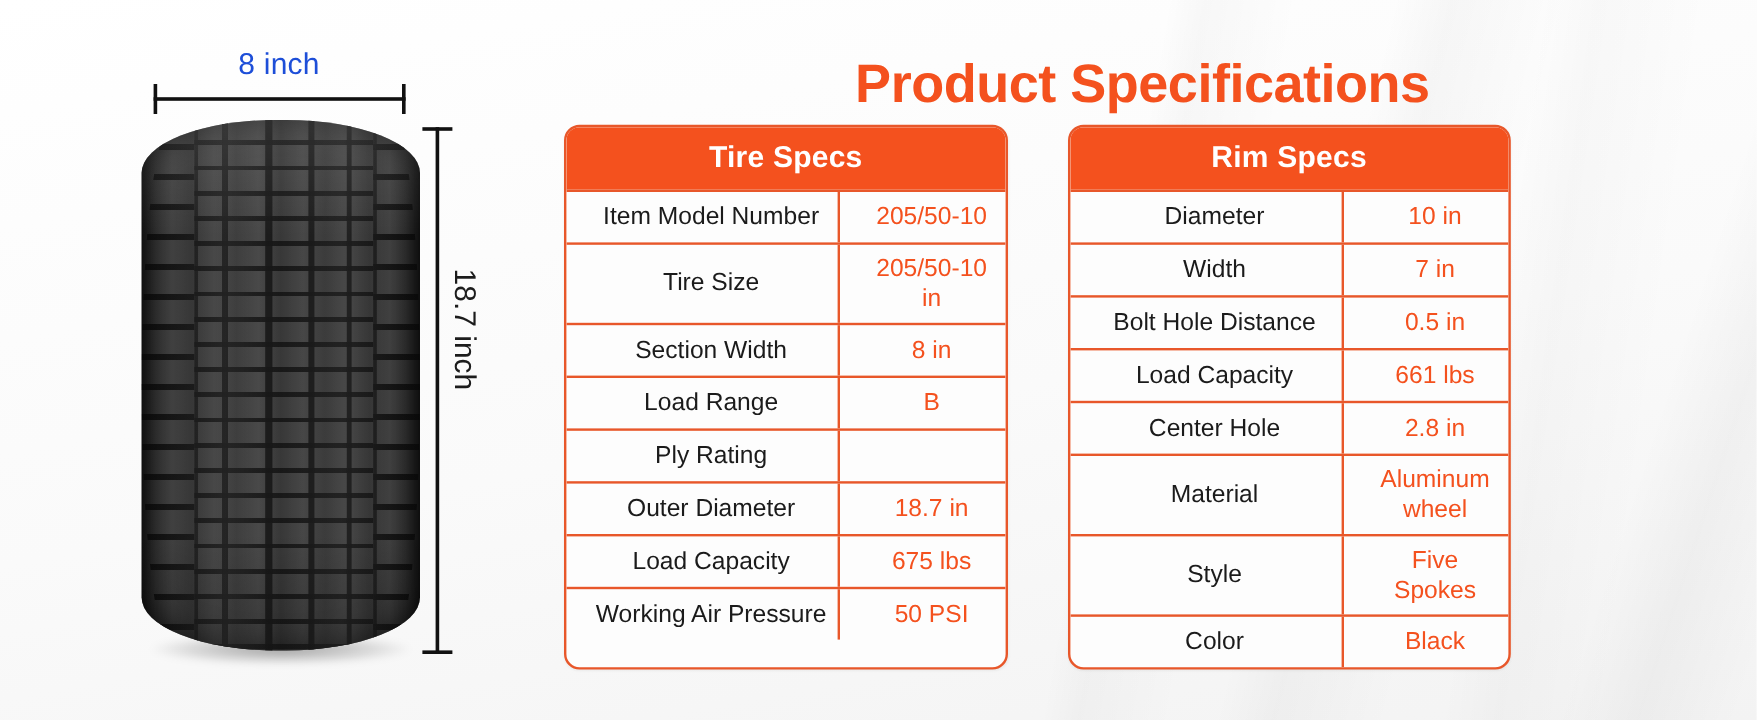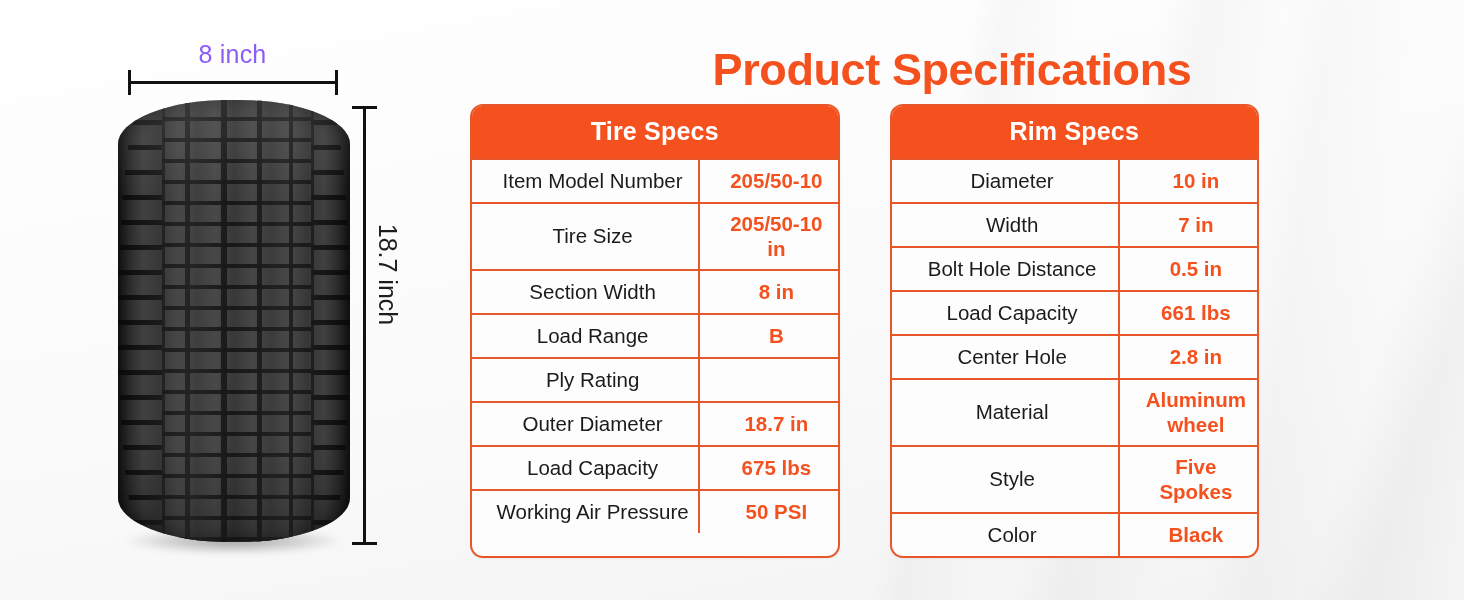--- a/index.html
+++ b/index.html
@@ -45,21 +45,21 @@
   }
 
   
   .dim-top-label {
     position: absolute;
     left: 125px;
     top: 40px;
     width: 215px;
     text-align: center;
     font-size: 25px;
-    color: #8b5cf6;
+    color: #1d4ed8;
     letter-spacing: .2px;
   }
   .dim-top-line {
     position: absolute;
     left: 128px;
     top: 81px;
     width: 210px;
     height: 3px;
     background: #111;
   }
@@ -263,21 +263,21 @@
     margin-left: 15px;
   }
   .spec-label {
     flex: 0 0 54.5%;
     color: #1b1b1b;
     border-right: 2px solid #E8572A;
   }
   .spec-value {
     flex: 1 1 auto;
     color: #F4511E;
-    font-weight: bold;
+    font-weight: normal;
   }
 </style>
 </head>
 <body>
 
 <div id="page">
 
   <div class="bg-streaks"></div>
 
   <div class="photo-pane">

